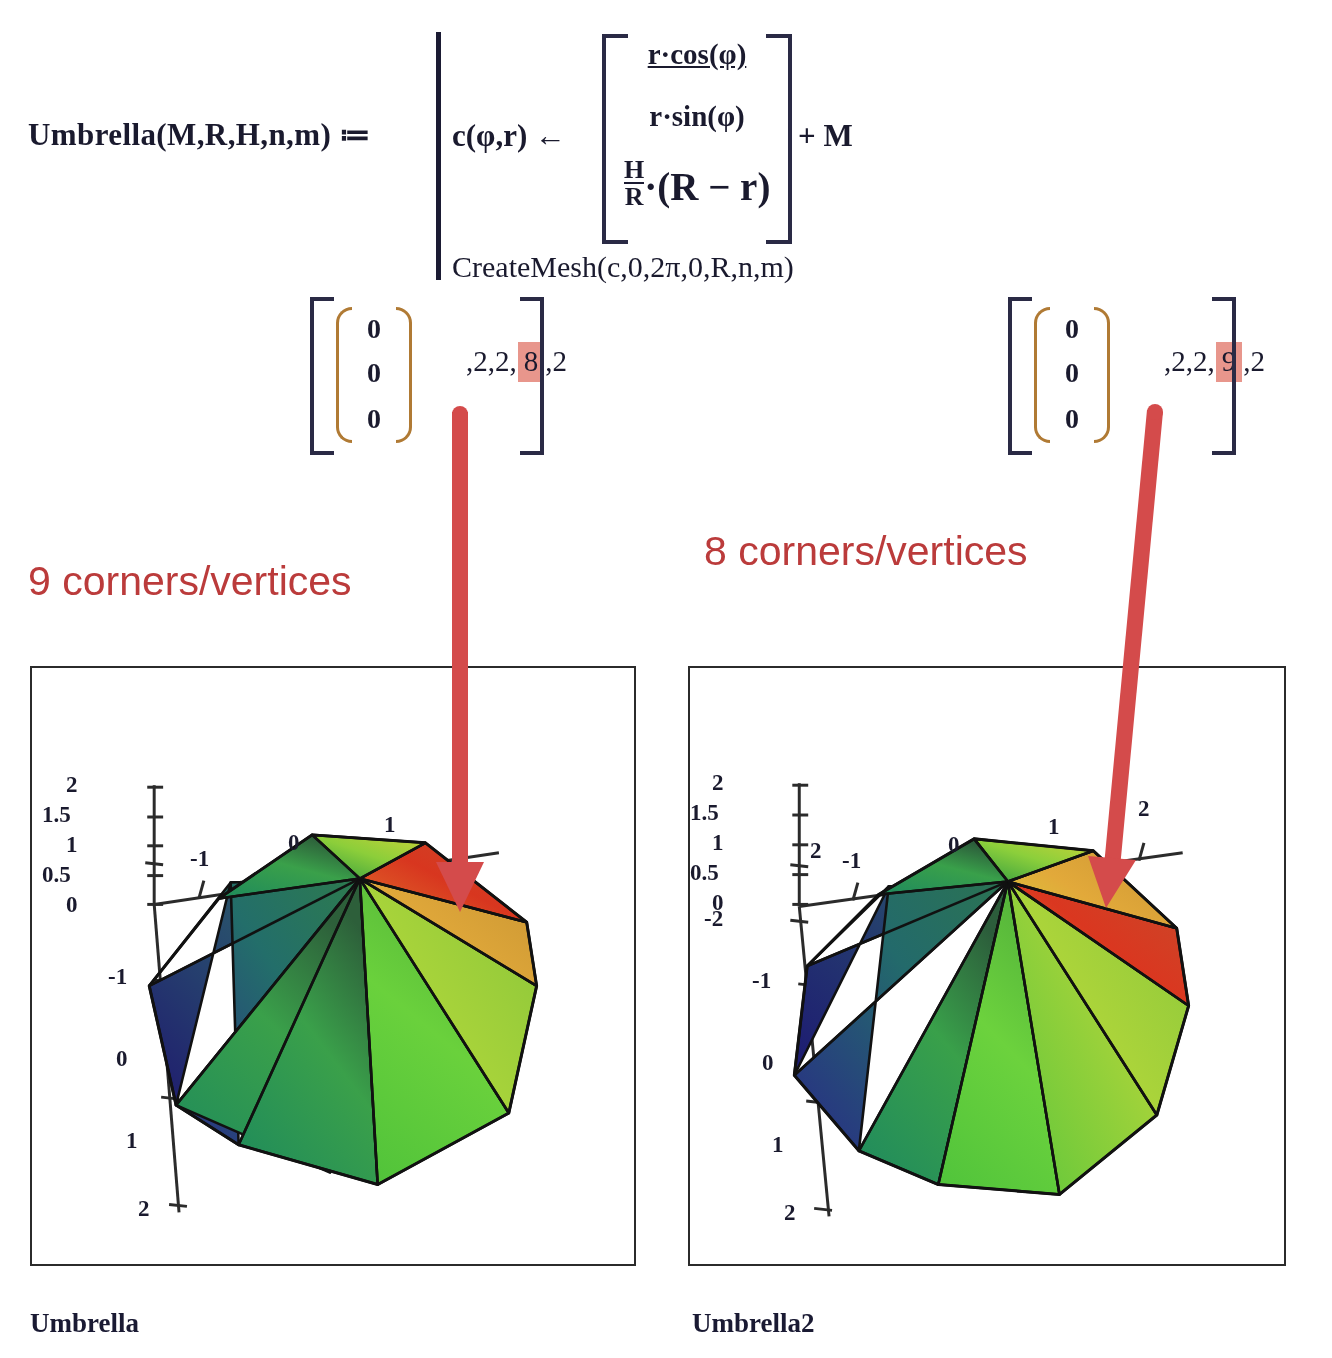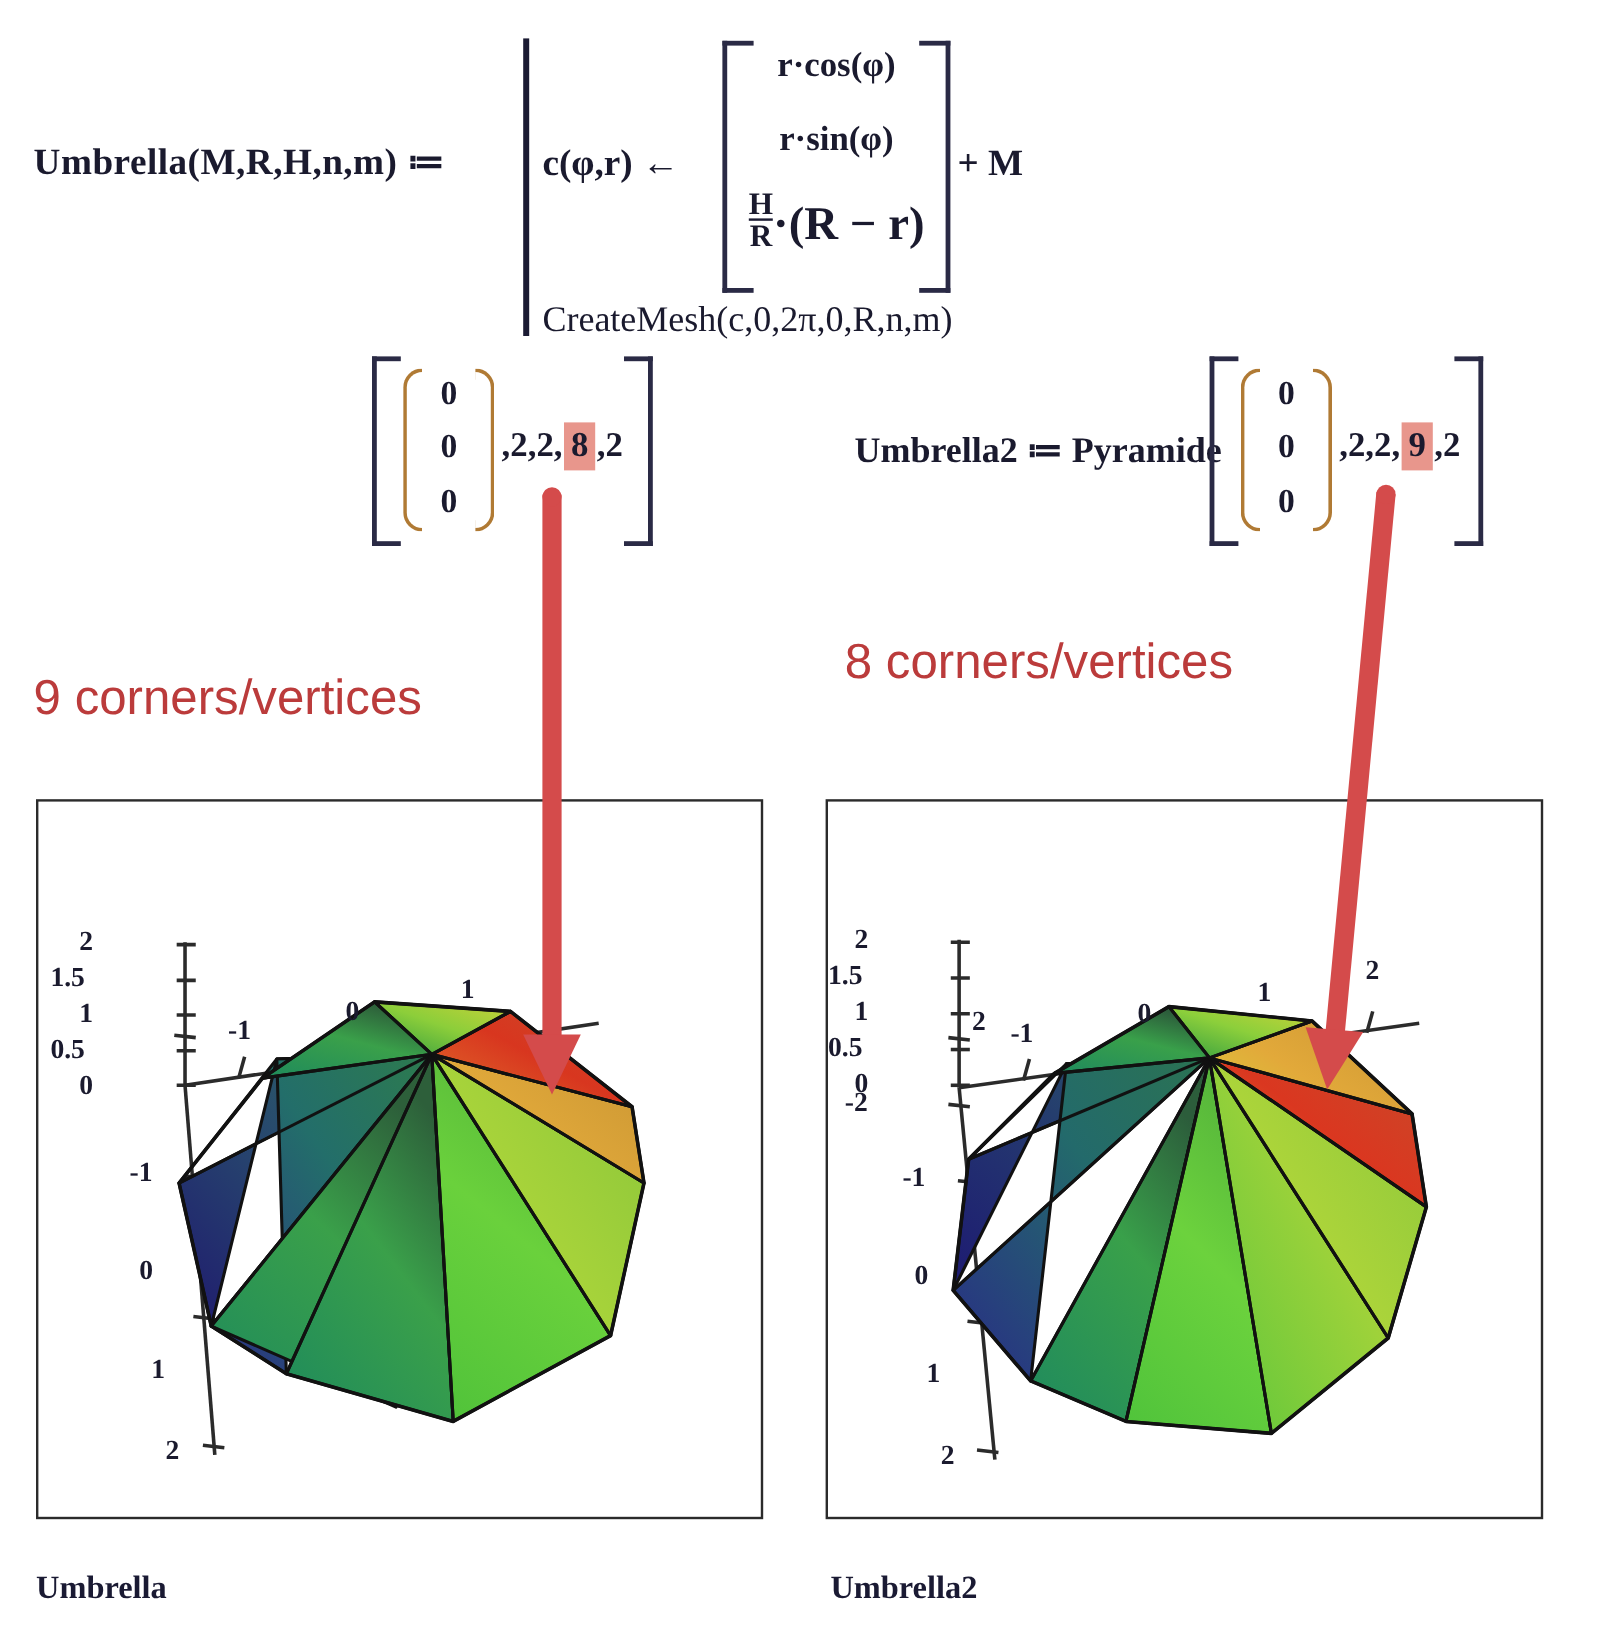--- a/index.html
+++ b/index.html
@@ -62,21 +62,21 @@
 
   .vec-row {
     position: absolute;
     left: 596px;
     width: 146px;
     text-align: center;
     font-size: 29px;
     font-weight: bold;
     white-space: nowrap;
   }
-  #vr1 { top: 20px; }
+  #vr1 { top: 20px; text-decoration: underline; }
   #vr2 { top: 82px; }
   #vr3 { top: 142px; }
   #vr3 .frac {
     display: inline-block;
     vertical-align: middle;
     text-align: center;
     position: relative;
     top: -2px;
   }
   #vr3 .num { display: block; font-size: 26px; line-height: 24px; }
@@ -128,24 +128,25 @@
   .vec0 {
     position: absolute;
     width: 44px;
     text-align: center;
     font-size: 28px;
     font-weight: bold;
   }
 
   .umb-args {
     position: absolute;
-    top: 60px;
+    top: 50px;
     font-size: 29px;
-    font-weight: bold;
-    white-space: nowrap;
+    font-weight: normal;
+    white-space: nowrap;
+    margin-left: 48px;
   }
   .hl {
     background: #e8968c;
     padding: 3px 6px 5px 6px;
     margin: 0 1px;
     color: #1a1a2e;
   }
 
   
   .annot {
@@ -220,21 +221,20 @@
   <div class="vec0 serif" style="left:324px; top:18px;">0</div>
   <div class="vec0 serif" style="left:324px; top:62px;">0</div>
   <div class="vec0 serif" style="left:324px; top:108px;">0</div>
   <div class="umb-args serif" style="left:390px;">
     <span>,2,2,</span><span class="hl">8</span><span>,2</span>
   </div>
   <div class="bracket right obr-r" style="left:492px;"></div>
 </div>
 
 <div id="umb2-def" class="abs umb-def">
-  <div class="umb-lhs serif">Umbrella2 ≔ Pyramide</div>
   <div class="bracket left obr-l" style="left:296px;"></div>
   <div class="paren l" style="left:322px;"></div>
   <div class="paren r" style="left:382px;"></div>
   <div class="vec0 serif" style="left:338px; top:18px;">0</div>
   <div class="vec0 serif" style="left:338px; top:62px;">0</div>
   <div class="vec0 serif" style="left:338px; top:108px;">0</div>
   <div class="umb-args serif" style="left:404px;">
     <span>,2,2,</span><span class="hl">9</span><span>,2</span>
   </div>
   <div class="bracket right obr-r" style="left:500px;"></div>

